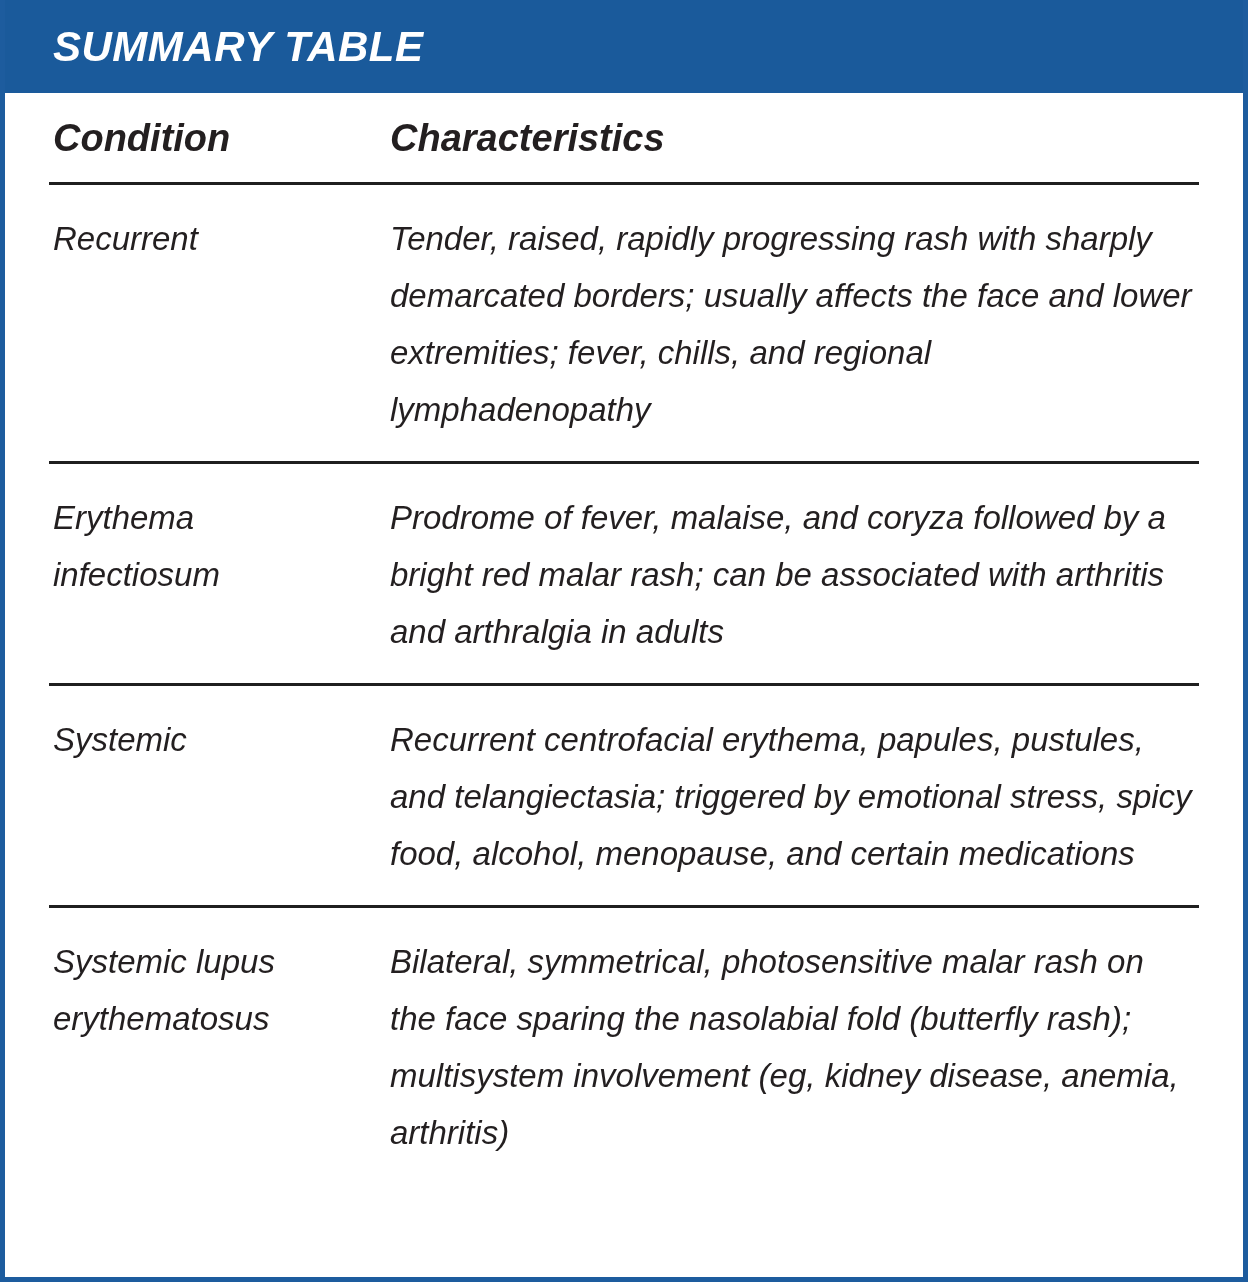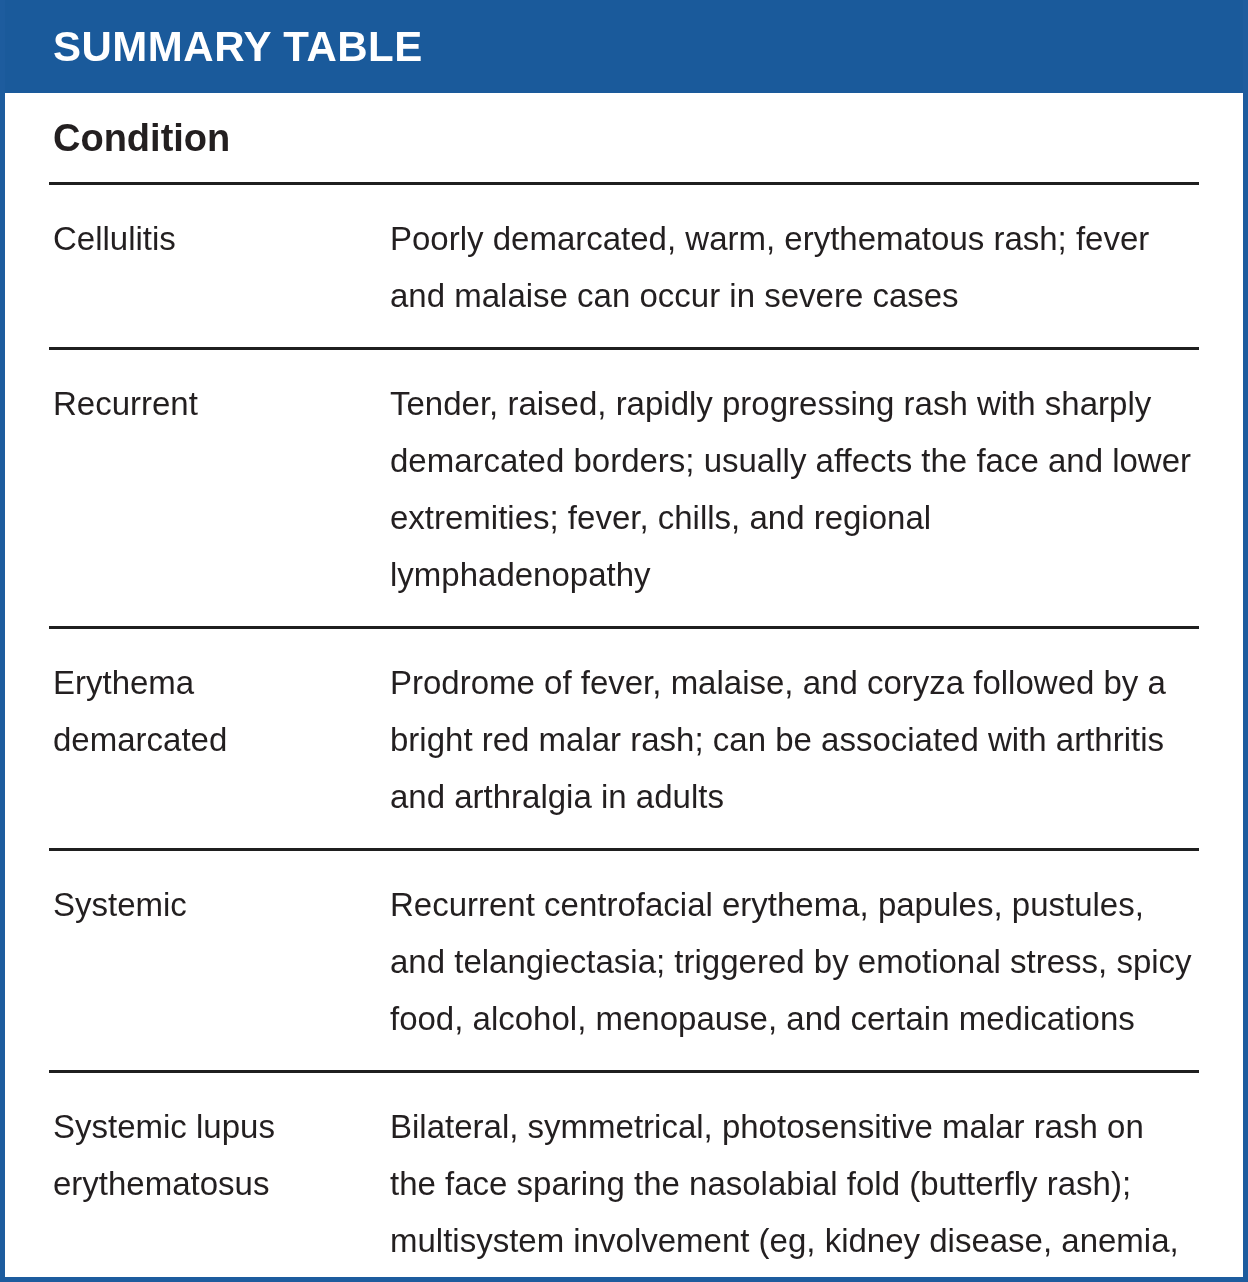--- a/index.html
+++ b/index.html
@@ -2,21 +2,21 @@
 <html style="--band-blue: #1a5a9b; --border-blue: #1d5c9e; --text-dark: #231f20; --rule-dark: #1f1f1f; --bg-white: #ffffff; --title-text: #ffffff;"><head>
 <meta charset="utf-8">
 <style>
   :root {
     --band-blue: #1a5a9b;
     --border-blue: #1d5c9e;
     --text-dark: #231f20;
     --rule-dark: #1f1f1f;
     --bg-white: #ffffff;
   }
-  * { margin: 0; padding: 0; box-sizing: border-box; }
+  * { margin: 0; padding: 0; box-sizing: border-box; font-style: italic; }
   html, body { background: #fff; }
   body { font-family: "Liberation Sans", sans-serif; }
 
   .frame {
     width: 1248px;
     height: 1282px;
     background: var(--bg-white);
     border-left: 5px solid var(--border-blue);
     border-right: 5px solid var(--border-blue);
     border-bottom: 5px solid var(--border-blue);
@@ -79,34 +79,31 @@
 <div class="frame">
 
   <div class="band">
     <span class="title">SUMMARY TABLE</span>
   </div>
 
   <div class="content">
 
     <div class="row thead">
       <div class="col-header">Condition</div>
+      <div class="col-header">Characteristics</div>
     </div>
 
-    <div class="row body-row">
-      <div class="cond">Cellulitis</div>
-      <div class="chars">Poorly demarcated, warm, erythematous rash; fever and malaise can occur in severe cases</div>
-    </div>
 
     <div class="row body-row">
       <div class="cond">Recurrent</div>
       <div class="chars">Tender, raised, rapidly progressing rash with sharply demarcated borders; usually affects the face and lower extremities; fever, chills, and regional lymphadenopathy</div>
     </div>
 
     <div class="row body-row">
-      <div class="cond">Erythema demarcated</div>
+      <div class="cond">Erythema infectiosum</div>
       <div class="chars">Prodrome of fever, malaise, and coryza followed by a bright red malar rash; can be associated with arthritis and arthralgia in adults</div>
     </div>
 
     <div class="row body-row">
       <div class="cond">Systemic</div>
       <div class="chars">Recurrent centrofacial erythema, papules, pustules, and telangiectasia; triggered by emotional stress, spicy food, alcohol, menopause, and certain medications</div>
     </div>
 
     <div class="row body-row">
       <div class="cond">Systemic lupus erythematosus</div>

